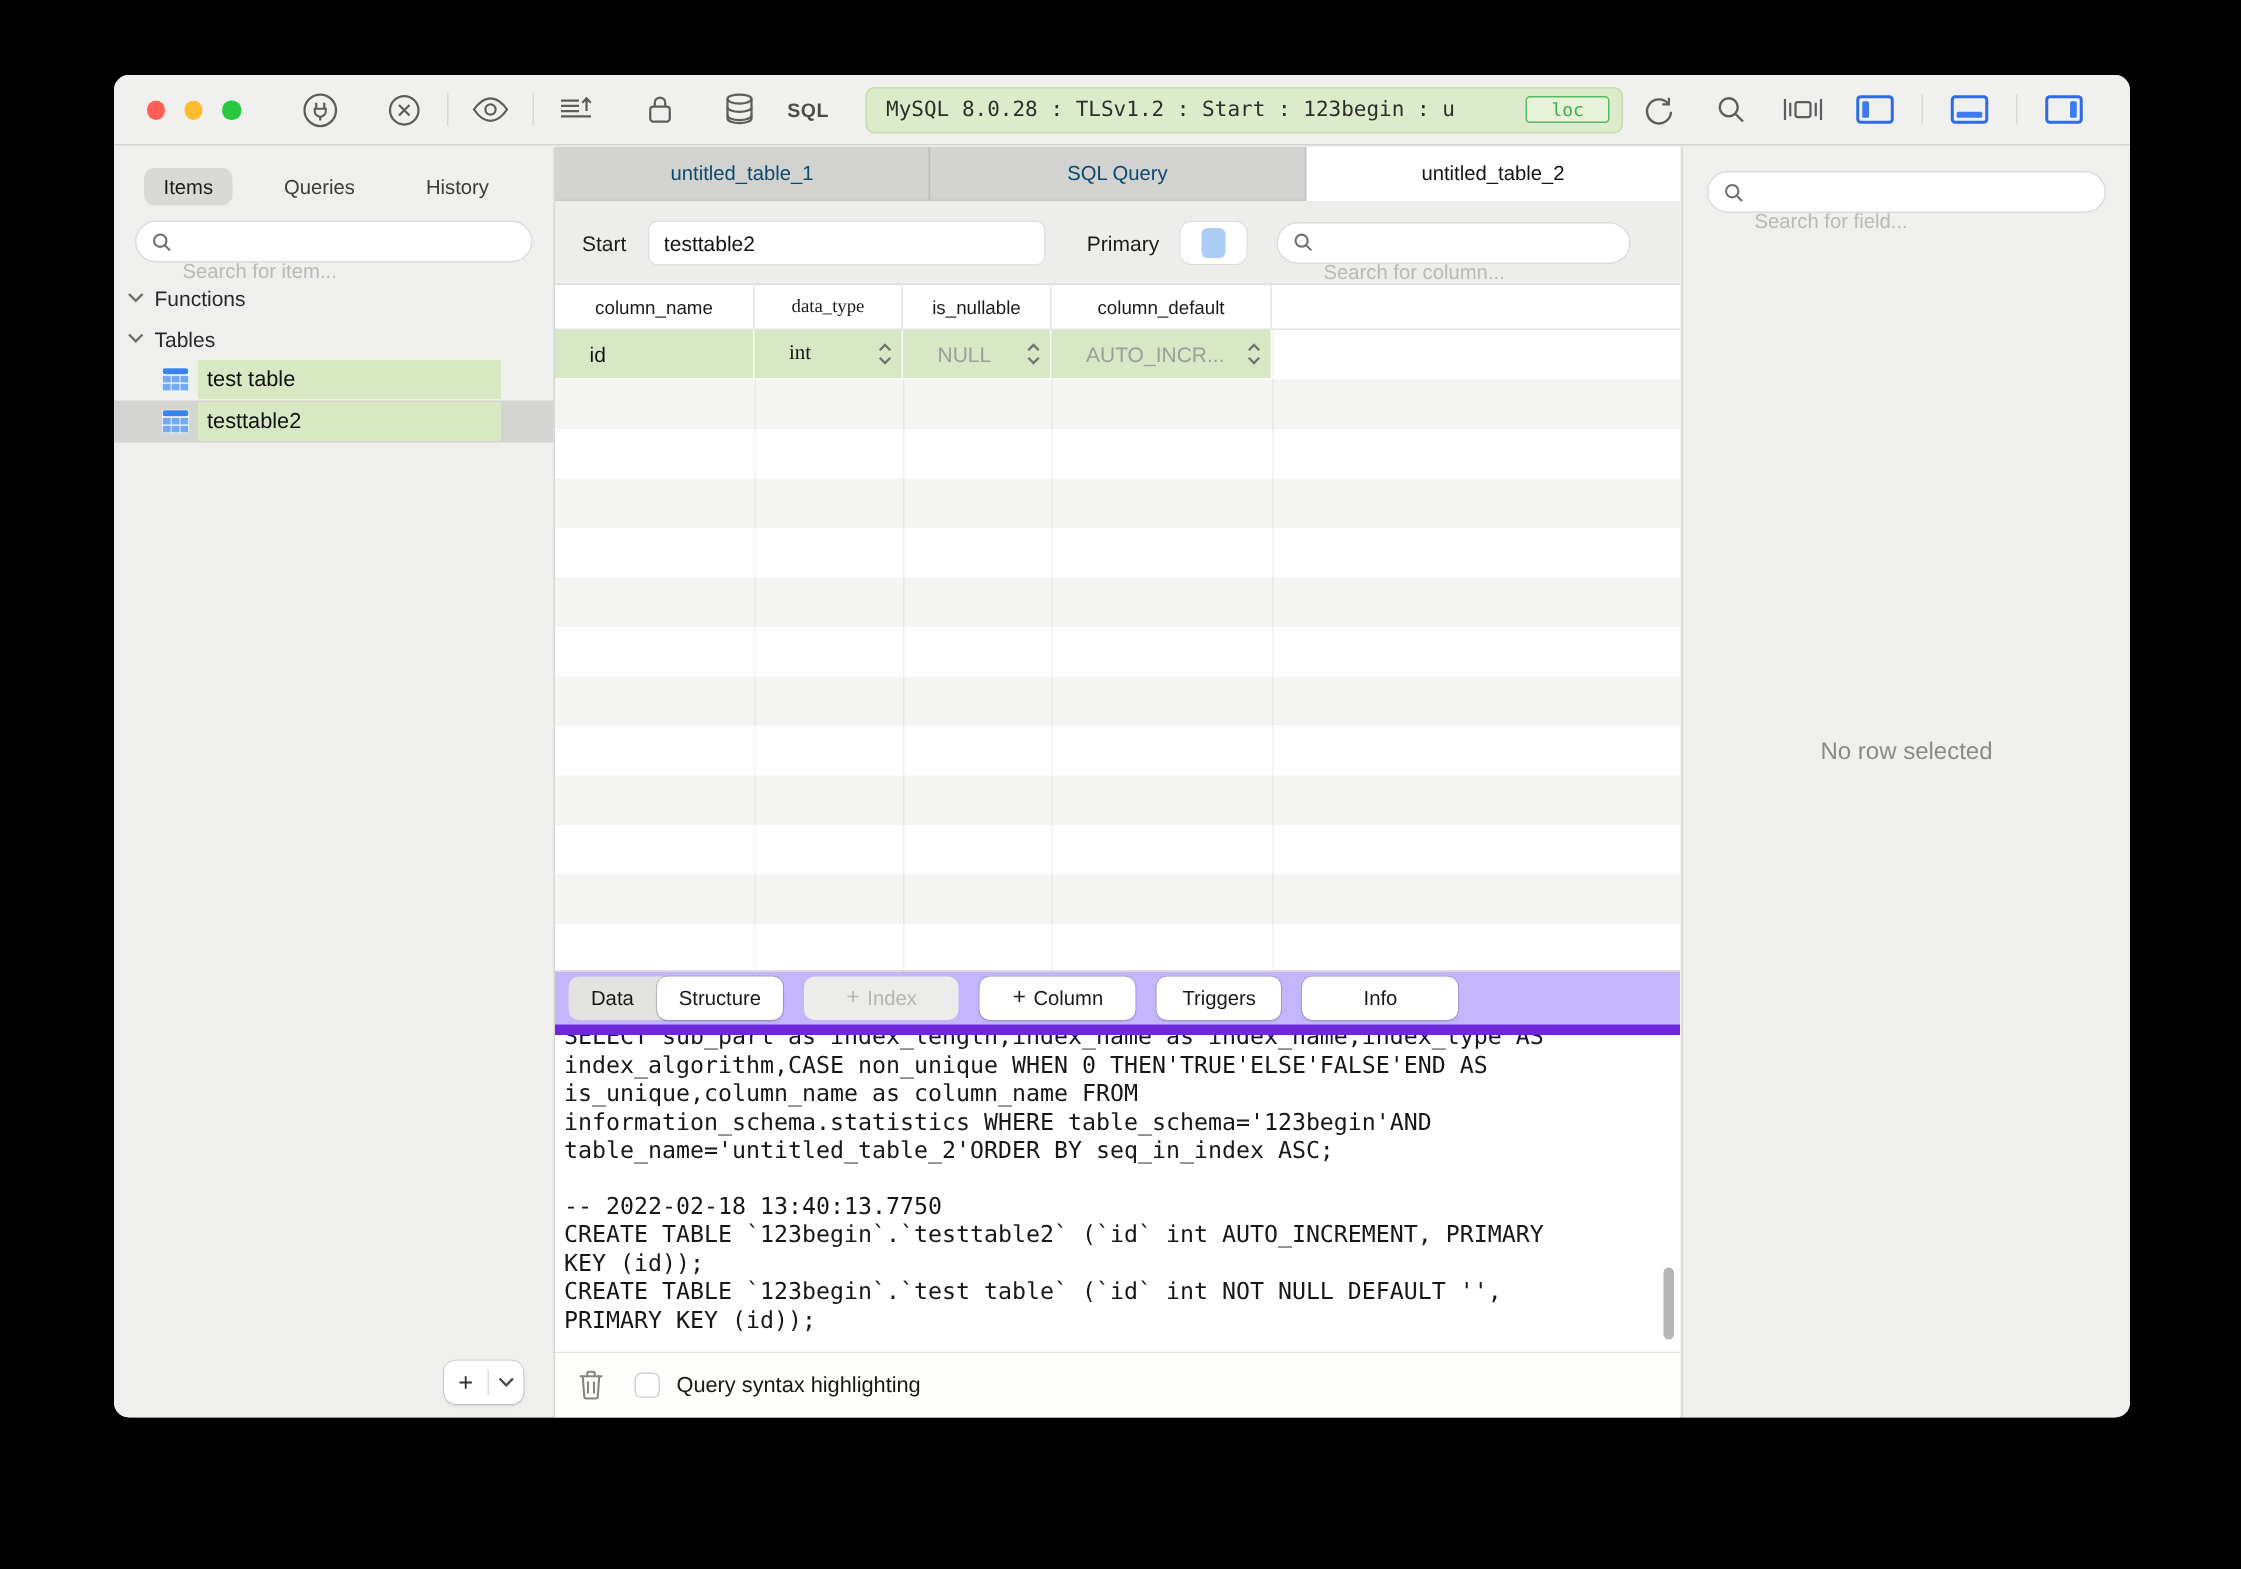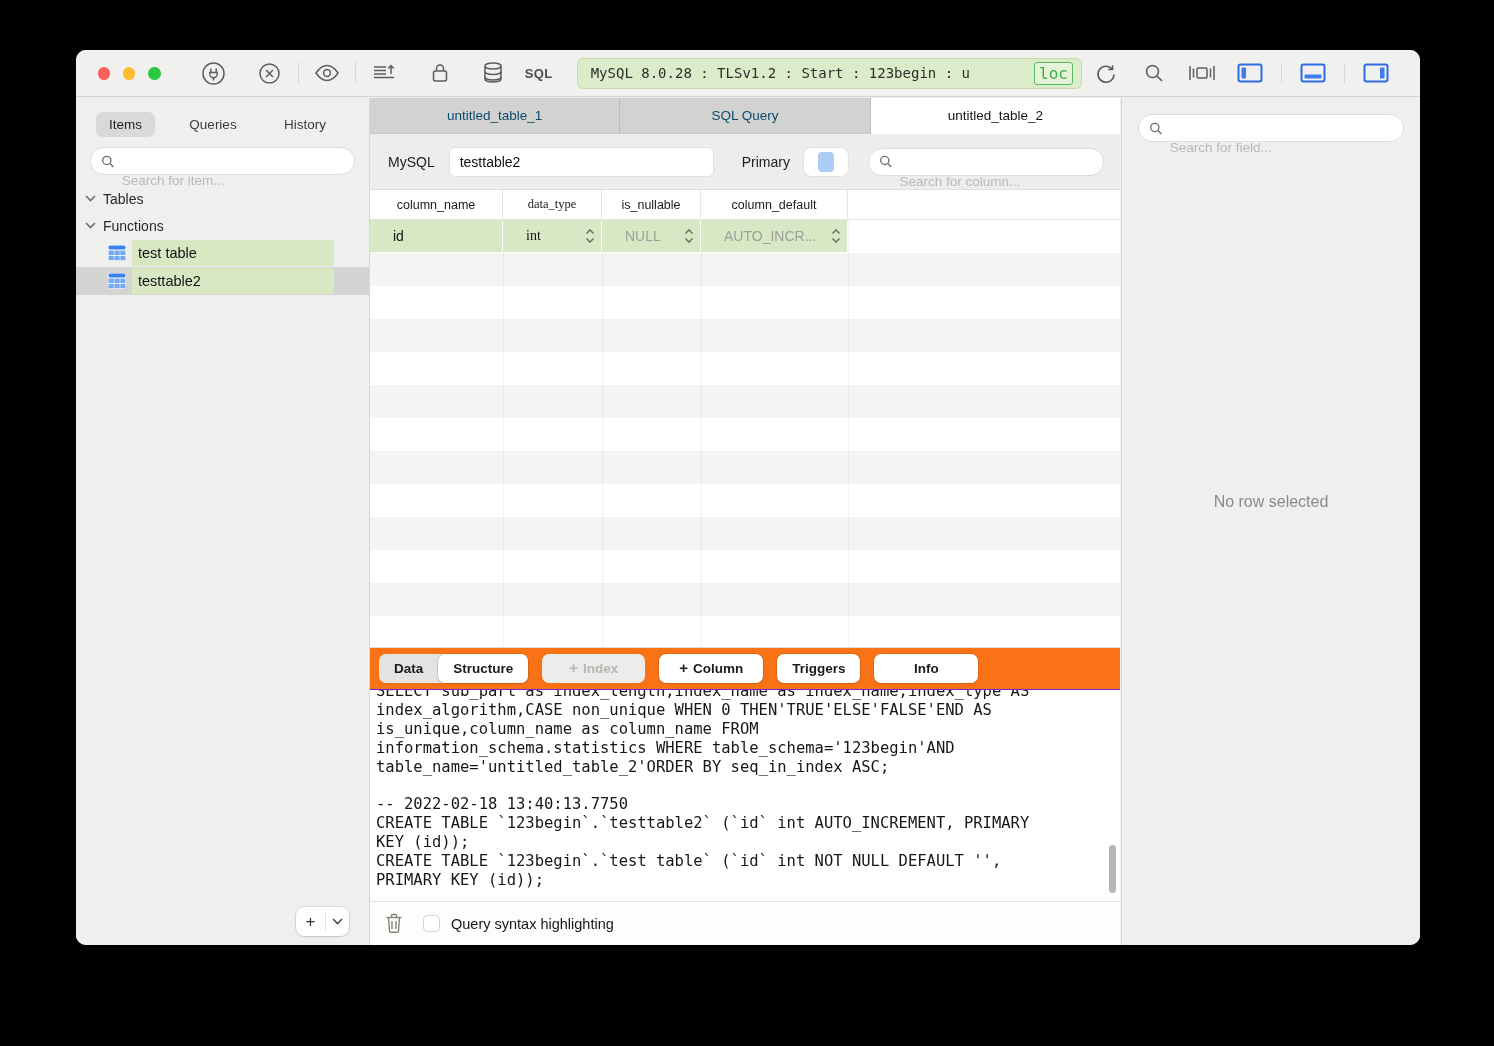--- a/index.html
+++ b/index.html
@@ -7,21 +7,21 @@
   .window { position:absolute; left:76px; top:50px; width:1344px; height:895px; background:#eff0ee; border-radius:10px; overflow:hidden; box-shadow:0 30px 70px rgba(0,0,0,.6); }
 
   
   .titlebar { position:absolute; left:0; top:0; right:0; height:47px; background:#f0f1ef; border-bottom:1px solid #d4d4d2; display:flex; align-items:center; padding:0 20px 0 22px; }
   .tl-dot { width:13px; height:13px; border-radius:50%; margin-right:13px; }
   .tb-icon { display:flex; align-items:center; justify-content:center; width:30px; height:30px; margin:0 8px; color:#5d5d5b; cursor:default; }
   .tb-div { width:1px; height:22px; background:#d8d8d6; margin:0 6px; }
   .sql-label { font-size:13px; font-weight:700; color:#4c4c4a; letter-spacing:.4px; margin:0 10px; }
   .status-bar { margin-left:14px; width:536px; height:31px; background:#dcecca; border:1px solid #c5dcaa; border-radius:6px; display:flex; align-items:center; padding:0 8px 0 13px; }
   .status-text { font-family:"DejaVu Sans Mono",monospace; font-size:14px; color:#2e2e2c; white-space:nowrap; overflow:hidden; flex:1; }
-  .loc-badge { font-size:16px; font-family:"DejaVu Sans Mono",monospace; color:#3aaf4c; border:1px solid #57bb66; border-radius:3px; padding:1px 4px; background:#e6f3d9; }
+  .loc-badge { font-size:12px; font-family:"DejaVu Sans Mono",monospace; color:#3aaf4c; border:1px solid #57bb66; border-radius:3px; padding:1px 16px; background:#e6f3d9; }
   .right-icons { margin-left:auto; display:flex; align-items:center; }
   .right-icons .tb-icon { margin:0 9px; }
   .panel-div { width:1px; height:20px; background:#d8d8d6; margin:0 7px; }
 
   
   .sidebar { position:absolute; left:0; top:48px; width:294px; bottom:0; background:#eff0ee; border-right:1px solid #d7d7d5; }
   .sb-tabs { display:flex; align-items:center; justify-content:space-between; padding:14px 30px 8px 20px; }
   .sb-tab { font-size:13.5px; color:#3c3c3a; padding:5px 13px; border-radius:7px; cursor:default; }
   .sb-tab.active { background:#d9d9d7; color:#1c1c1a; }
   .search-pill { display:flex; align-items:center; background:#fff; border:1px solid #dcdcda; border-radius:14px; height:28px; padding:0 10px; }
@@ -58,21 +58,21 @@
   .gcol-lines { position:absolute; inset:0; pointer-events:none; }
   .gcol-lines div { position:absolute; top:0; bottom:0; width:1px; background:rgba(0,0,0,.05); }
   .grow { position:absolute; left:0; right:0; height:33px; }
   .grow.stripe { background:#f4f5f3; }
   .data-row { display:flex; }
   .gd-cell { height:33px; background:#d9e8c4; border-right:1px solid #fbfbf9; border-bottom:1px solid #fbfbf9; display:flex; align-items:center; padding-left:23px; font-size:14px; color:#151515; position:relative; }
   .gd-cell.muted { color:#9ba09a; }
   .stepper { position:absolute; right:6px; top:50%; transform:translateY(-50%); display:flex; }
   .c1 { width:133px; } .c2 { width:99px;font-family:Liberation Serif, serif; } .c3 { width:99px; } .c4 { width:147px; } .cfill { flex:1; border-right:none; }
 
-  .btnbar { flex:none; height:43px; background:#f97316; border-top:1px solid #dcdcda; border-bottom:1px solid #6d28d9; display:flex; align-items:center; padding:0 8px 0 9px;font-weight:bold; }
+  .btnbar { flex:none; height:43px; background:#c4b5fd; border-top:1px solid #dcdcda; border-bottom:7px solid #6d28d9; display:flex; align-items:center; padding:0 8px 0 9px; }
   .seg { display:flex; background:#e3e3e1; border-radius:7px; height:29px; align-items:center; }
   .seg-item { font-size:13.5px; color:#1a1a18; padding:0 15px; height:29px; display:flex; align-items:center; border-radius:7px; }
   .seg-item.selected { background:#fff; box-shadow:0 0 0 .5px rgba(0,0,0,.22),0 1px 2px rgba(0,0,0,.10); }
   .pill-btn { height:29px; border-radius:7px; background:#fff; box-shadow:0 0 0 .5px rgba(0,0,0,.18),0 1px 2px rgba(0,0,0,.08); display:flex; align-items:center; justify-content:center; font-size:13.5px; color:#1a1a18; margin-left:14px; }
   .pill-btn .plus { font-size:15px; margin-right:5px; position:relative; top:-1px; }
   .pill-btn.disabled { background:#ececea; box-shadow:none; color:#b5b7b3; }
   .pill-btn.disabled .plus { color:#b5b7b3; }
   .w-idx { width:103px; } .w-col { width:104px; } .w-trg { width:83px; } .w-inf { width:104px; }
 
   .sql-log { flex:1; position:relative; background:#fff; overflow:hidden; }
@@ -203,29 +203,29 @@
           <path d="M13 13 l5 5"></path>
       </svg>
       <input placeholder="Search for item..." style="">
     </div>
     <div class="tree-section">
       <span class="chev">
         <svg width="11" height="7" viewBox="0 0 11 7" fill="none" stroke="#6e6e6c" stroke-width="1.6">
             <path d="M1 1 l4.5 4.5 L10 1"></path>
           </svg>
       </span>
-      <span>Tables</span>
+      <span>Functions</span>
     </div>
     <div class="tree-section">
       <span class="chev">
         <svg width="11" height="7" viewBox="0 0 11 7" fill="none" stroke="#6e6e6c" stroke-width="1.6">
             <path d="M1 1 l4.5 4.5 L10 1"></path>
           </svg>
       </span>
-      <span>Functions</span>
+      <span>Tables</span>
     </div>
     <div class="tree-row">
       <svg width="18" height="16" viewBox="0 0 18 16">
         <rect x="0" y="0" width="18" height="16" rx="2" fill="#fff"></rect>
         <rect x="0.5" y="0.5" width="17" height="4" rx="1.5" fill="#3c82ef"></rect>
         <rect x="0.5" y="5.5" width="5.3" height="4.5" fill="#74a9f5"></rect>
           <rect x="6.4" y="5.5" width="5.3" height="4.5" fill="#74a9f5"></rect>
           <rect x="12.3" y="5.5" width="5.2" height="4.5" fill="#74a9f5"></rect>
         <rect x="0.5" y="10.8" width="5.3" height="4.5" fill="#74a9f5"></rect>
           <rect x="6.4" y="10.8" width="5.3" height="4.5" fill="#74a9f5"></rect>
@@ -259,21 +259,21 @@
   </div>
 
   <div class="main">
     <div class="tabbar">
       <div class="mtab">untitled_table_1</div>
       <div class="mtab">SQL Query</div>
       <div class="mtab active">untitled_table_2</div>
     </div>
 
     <div class="namebar">
-      <span class="name-label">MySQL</span>
+      <span class="name-label">Start</span>
       <input class="name-input" value="testtable2" style="">
       <span class="primary-label">Primary</span>
       <span class="primary-box">
           <span class="primary-fill"></span>
         </span>
       <div class="search-pill col-search">
         <svg width="15" height="15" viewBox="0 0 20 20" fill="none" stroke="#6e6e6c" stroke-width="2" style="margin-right:7px">
           <circle cx="8.5" cy="8.5" r="6"></circle>
             <path d="M13 13 l5 5"></path>
         </svg>

